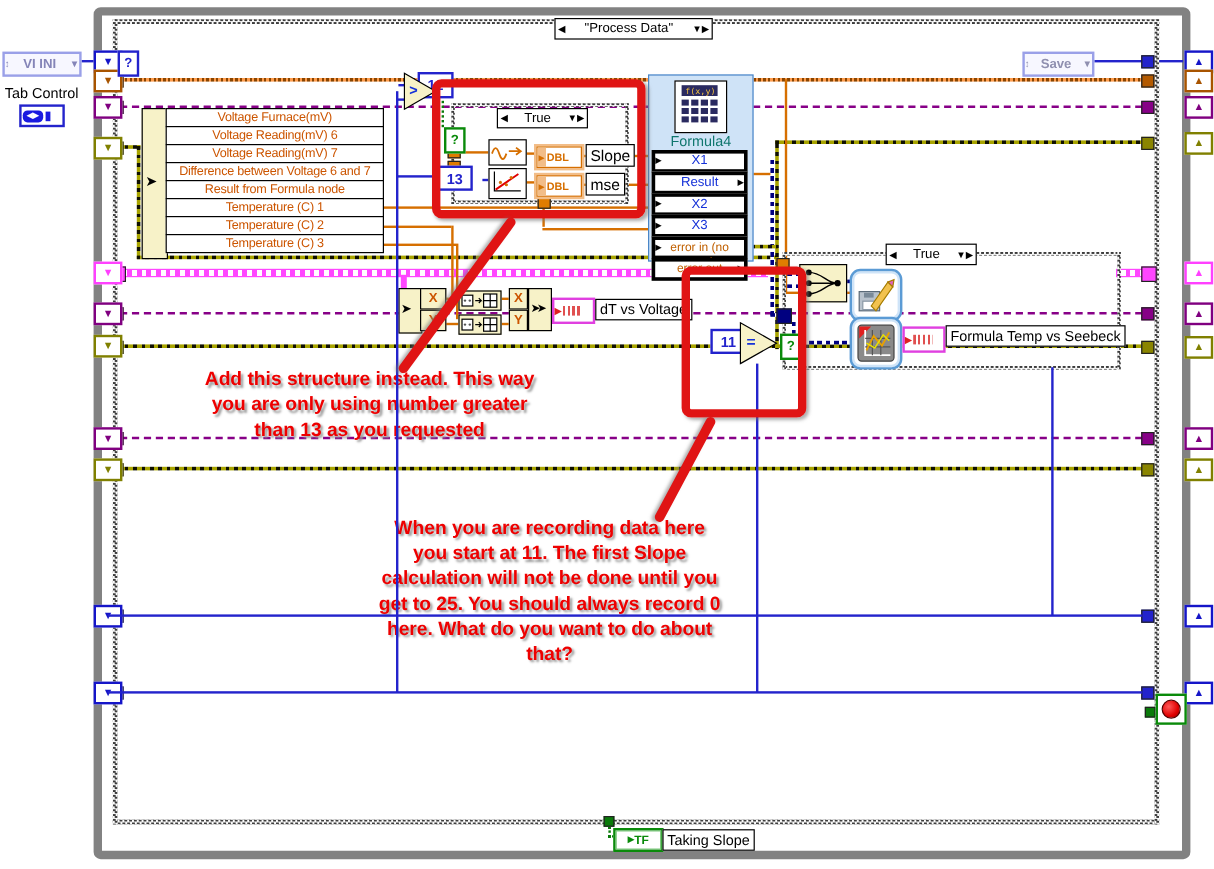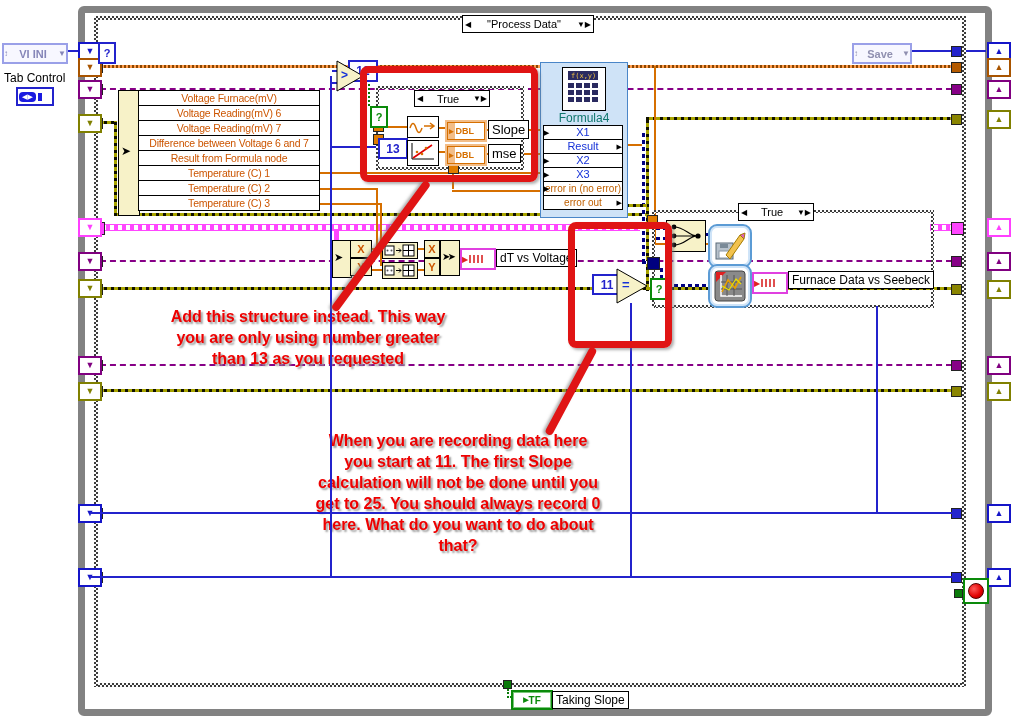--- a/index.html
+++ b/index.html
@@ -25,21 +25,21 @@
   .sq{position:absolute;width:9px;height:9px;border:1px solid #222;z-index:3;}
   .tun{position:absolute;width:20px;height:15px;background:#fff;border:2px solid;display:flex;align-items:center;justify-content:center;font-size:9px;line-height:1;z-index:3;font-weight:bold;}
   .lbl{position:absolute;background:#fff;border:1px solid #000;font-size:12px;color:#000;padding:1px 3px;white-space:nowrap;z-index:4;}
   .sel{position:absolute;background:#fff;border:1px solid #000;display:flex;align-items:center;font-size:11px;z-index:4;padding:0 2px;}
   .sel .mid{flex:1;text-align:center;font-weight:bold;}
   .sel .ar{font-size:8px;color:#000;}
   .num{position:absolute;background:#fff;border:2px solid #2323cc;color:#2323cc;font-weight:bold;font-size:12px;display:flex;align-items:center;justify-content:center;z-index:4;}
   .qt{position:absolute;background:#fff;display:flex;align-items:center;justify-content:center;font-weight:bold;z-index:4;font-size:11px;}
   .row{border:1px solid #000;background:#fff;text-align:center;overflow:hidden;white-space:nowrap;}
   .tbl-row{color:#cc5500;font-size:10.5px;line-height:14px;height:14px;letter-spacing:-0.2px;}
-  .frow{position:relative;color:#1531d8;font-size:11px;line-height:13px;height:13px;border:1px solid #000000;background:#fff;text-align:center;}
+  .frow{position:relative;color:#1531d8;font-size:11px;line-height:13px;height:13px;border:3px solid #000000;background:#fff;text-align:center;}
   .frow.err{color:#c06000;font-size:10px;}
   .inarr{position:absolute;left:0;top:3px;font-size:7px;color:#000;line-height:1;}
   .outarr{position:absolute;right:0;top:3px;font-size:7px;color:#000;line-height:1;}
   .dbl{position:absolute;width:36px;height:16px;background:#fff;border:1px solid #d66f00;box-shadow:0 0 0 2px #f2bd88;color:#d66f00;font-weight:bold;font-size:9px;display:flex;align-items:center;z-index:4;}
   .xpv{position:absolute;width:40px;height:40px;border:2px solid #5b9bd5;border-radius:9px;background:#fff;box-shadow:inset 0 0 0 2px #cfe4f8;display:flex;align-items:center;justify-content:center;z-index:4;}
   .cream{background:#f7f2c8;border:1px solid #000;}
   .note{position:absolute;color:#ee0000;font-weight:bold;font-size:16px;line-height:21px;text-align:center;white-space:pre-line;text-shadow:2px 2px 2px #9a9a9a;z-index:4;}
   .redbox{position:absolute;border:7px solid #e01414;border-radius:8px;box-shadow:2px 2px 3px rgba(120,120,120,.6);z-index:6;}
   .redline{position:absolute;height:8px;background:#e01414;border-radius:4px;box-shadow:2px 2px 3px rgba(120,120,120,.6);transform-origin:left center;z-index:6;}
 </style>
@@ -230,21 +230,21 @@
     <span style="position:absolute;left:5px;top:8px;font-weight:bold;font-size:12px;color:#1531d8;">&gt;</span>
   </div>
 
   <div class="sel" style="left:414px;top:90px;width:70px;height:15px;">
     <span class="ar">◀</span>
     <span class="mid" style="font-weight:normal;">True</span>
     <span class="ar">▼</span>
     <span class="ar">▶</span>
   </div>
   <div class="qt" style="left:370px;top:106px;width:14px;height:18px;border:2px solid #0a8a0a;color:#0a8a0a;">?</div>
-  <div class="num" style="left:378px;top:138px;width:26px;height:17px;">13</div>
+  <div class="num" style="left:364px;top:138px;width:26px;height:17px;">13</div>
 
   <div class="abs" style="left:407px;top:116px;width:30px;height:20px;background:#fff;border:1px solid #000;z-index:4;">
     <svg width="28" height="18">
       <path d="M2,11 q3,-9 6,0 q3,9 6,0" fill="none" stroke="#d66f00" stroke-width="1.5"></path>
       <path d="M16,9 h9 M22,6 l4,3 -4,3" fill="none" stroke="#d66f00" stroke-width="1.5"></path>
     </svg>
   </div>
   <div class="abs" style="left:407px;top:140px;width:30px;height:24px;background:#fff;border:1px solid #000;z-index:4;">
     <svg width="28" height="22">
       <path d="M4,2 V18 H26" fill="none" stroke="#000" stroke-width="1"></path>
@@ -381,21 +381,21 @@
       <line x1="7" y1="12" x2="28" y2="12" stroke="#555"></line>
         <line x1="7" y1="19" x2="28" y2="19" stroke="#555"></line>
       <polyline points="8,22 14,10 21,18 27,7" fill="none" stroke="#e8a000" stroke-width="1.6"></polyline>
       <polyline points="8,16 15,20 22,9 27,14" fill="none" stroke="#e8e000" stroke-width="1.2"></polyline>
     </svg>
   </div>
   <div class="abs" style="left:752px;top:272px;width:32px;height:18px;background:#fff;border:2px solid #e040e0;display:flex;align-items:center;z-index:4;">
     <span style="color:#e02020;font-size:8px;">▶</span>
     <span style="display:inline-block;width:16px;height:8px;margin-left:1px;background:repeating-linear-gradient(90deg,#e05050 0 2px,#fff 2px 4px);"></span>
   </div>
-  <div class="lbl" style="left:788px;top:271px;">Furnace Data vs Seebeck</div>
+  <div class="lbl" style="left:788px;top:271px;">Formula Temp vs Seebeck</div>
 
   <div class="abs" style="left:511px;top:690px;width:38px;height:16px;border:2px solid #0a8a0a;box-shadow:inset 0 0 0 1px #7ac87a;background:#fff;display:flex;align-items:center;justify-content:center;color:#0a8a0a;font-weight:bold;font-size:10px;z-index:4;">
     <span style="font-size:7px;">▶</span>
       <span>TF</span>
   </div>
   <div class="lbl" style="left:552px;top:691px;">Taking Slope</div>
 
   <div class="abs" style="left:963px;top:578px;width:22px;height:22px;border:2px solid #0a8a0a;background:#fff;display:flex;align-items:center;justify-content:center;z-index:4;">
     <span style="display:inline-block;width:14px;height:14px;border-radius:50%;background:radial-gradient(circle at 35% 35%, #ff5a5a, #e00000 60%, #900000);border:1px solid #500;"></span>
   </div>

